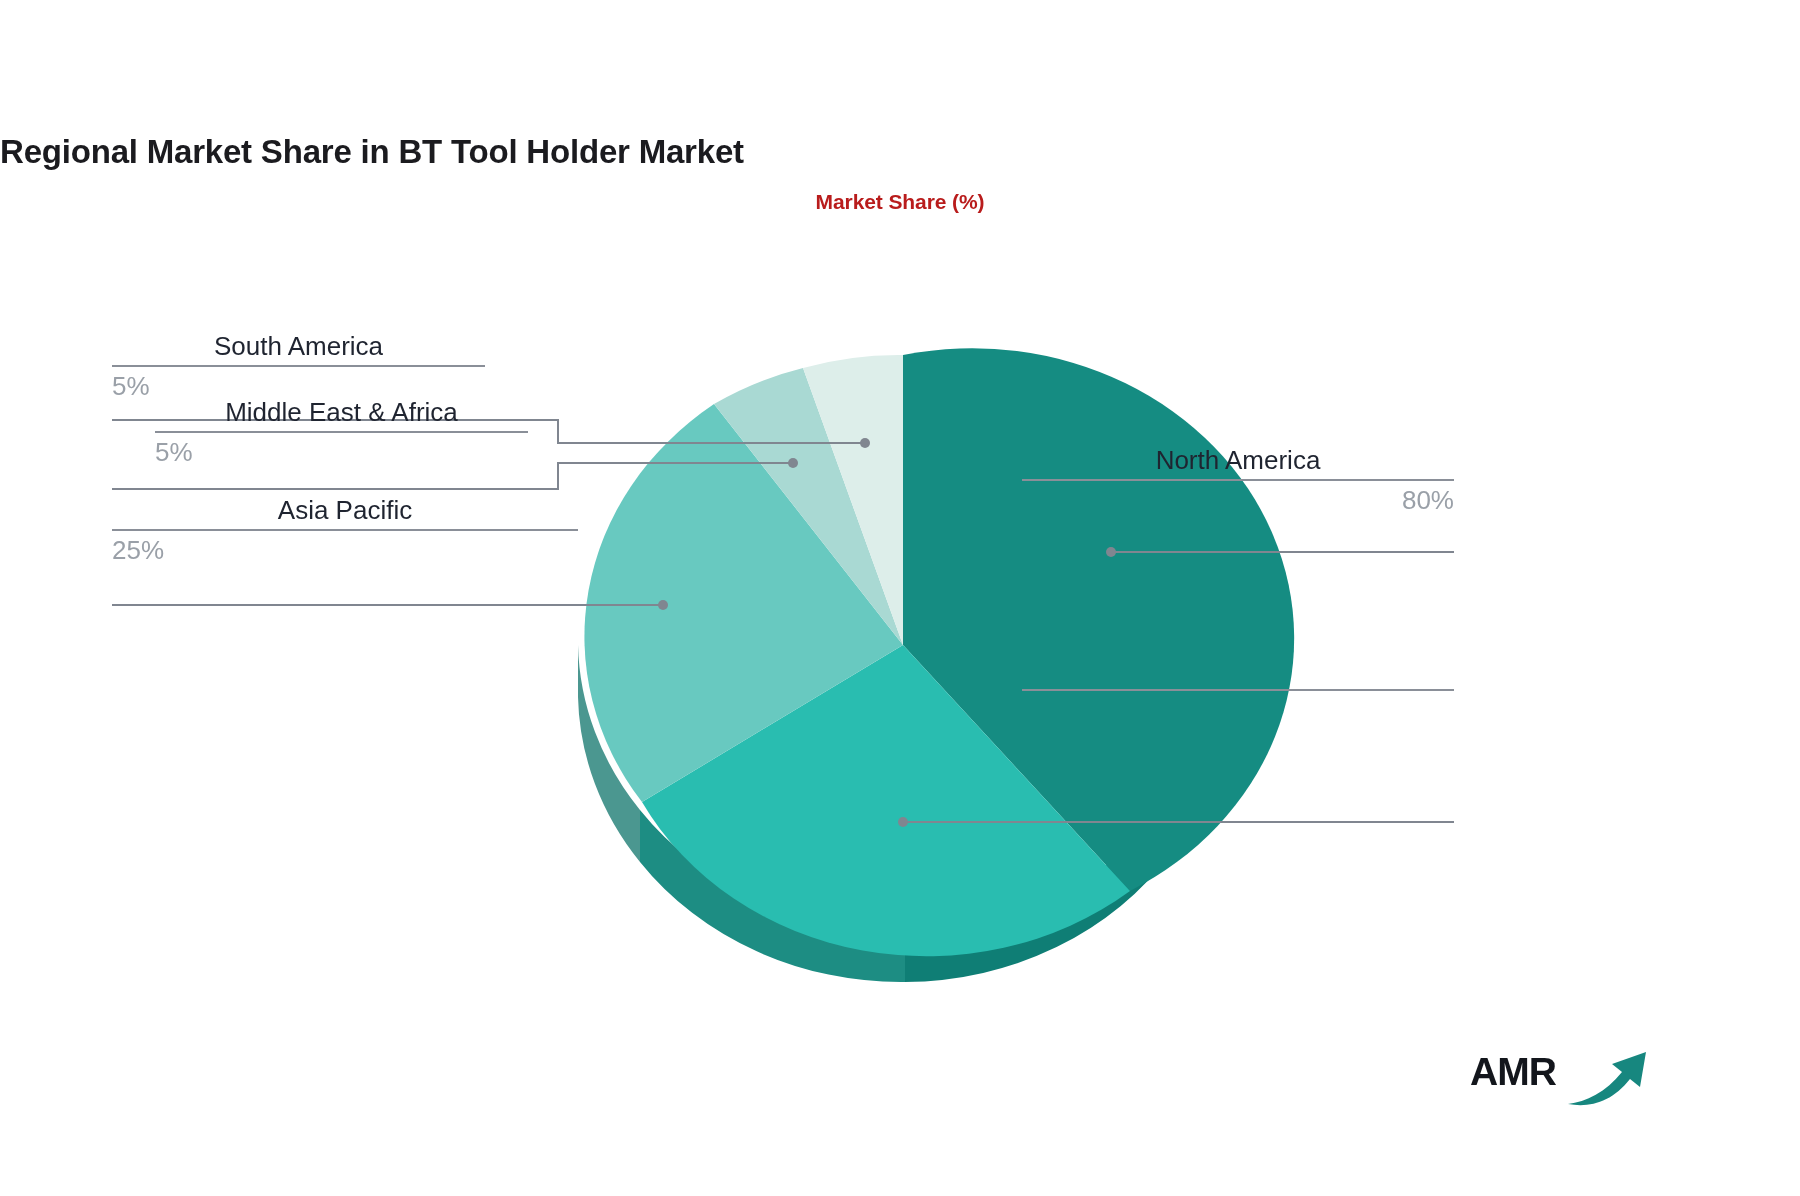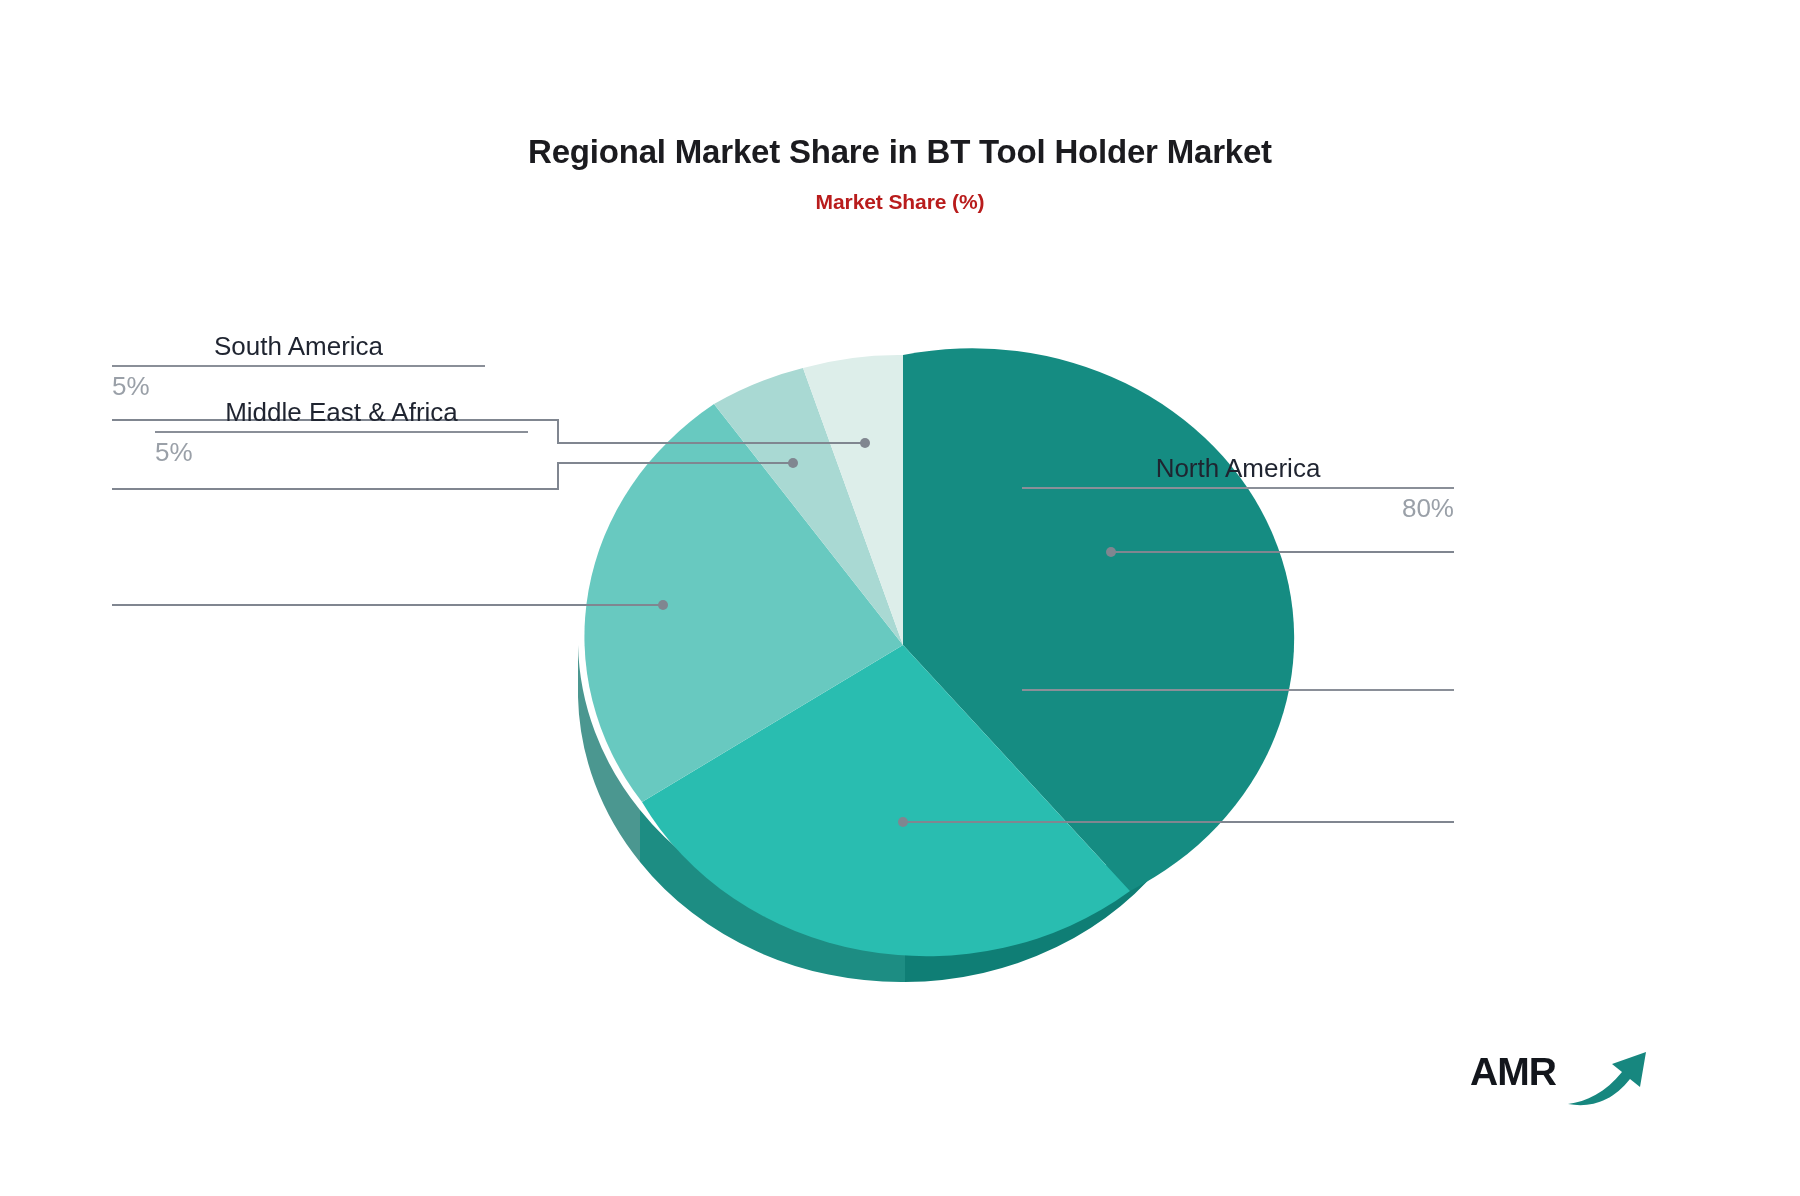--- a/index.html
+++ b/index.html
@@ -16,21 +16,20 @@
     height: 1196px;
     background: #ffffff;
   }
 
   
   #chart-title {
     position: absolute;
     top: 133px;
     left: 0;
     width: 1800px;
-    text-align: center;
     font-size: 33px;
     font-weight: bold;
     color: #1b1b1f;
     letter-spacing: -0.2px;
     white-space: nowrap;
   }
   #chart-subtitle {
     position: absolute;
     top: 190px;
     left: 0;
@@ -77,21 +76,21 @@
     color: #9aa0a8;
     line-height: 34px;
     white-space: nowrap;
   }
   .callout.left { text-align: left; }
   .callout.right { text-align: right; }
 
   #callout-south-america { left: 112px; top: 329px; width: 373px; }
   #callout-middle-east   { left: 112px; top: 395px; width: 373px; margin-left: 43px; }
   #callout-asia-pacific  { left: 112px; top: 493px; width: 466px; }
-  #callout-north-america { left: 1022px; top: 443px; width: 432px; margin-top: 8px; }
+  #callout-north-america { left: 1022px; top: 443px; width: 432px; }
   #callout-europe        { left: 1022px; top: 687px; width: 432px; }
 
   
   #amr-logo {
     position: absolute;
     left: 1470px;
     top: 1042px;
     width: 180px;
     height: 72px;
   }
@@ -174,20 +173,25 @@
     <div class="cl-rule"></div>
     <div class="cl-value">5%</div>
   </div>
 
   <div class="callout left" id="callout-middle-east">
     <div class="cl-name">Middle East &amp; Africa</div>
     <div class="cl-rule"></div>
     <div class="cl-value">5%</div>
   </div>
 
+  <div class="callout left" id="callout-asia-pacific">
+    <div class="cl-name">Asia Pacific</div>
+    <div class="cl-rule"></div>
+    <div class="cl-value">25%</div>
+  </div>
 
   <div class="callout right" id="callout-north-america">
     <div class="cl-name">North America</div>
     <div class="cl-rule"></div>
     <div class="cl-value">80%</div>
   </div>
 
   <div class="callout right" id="callout-europe">
     <div class="cl-rule"></div>
   </div>

